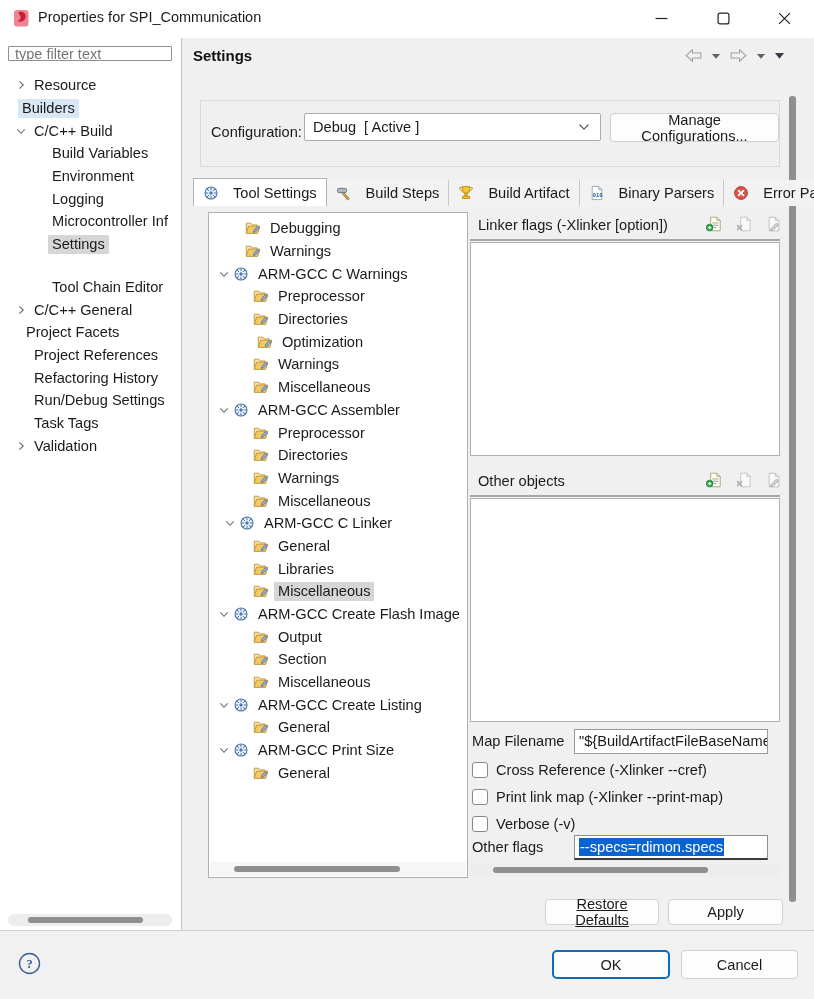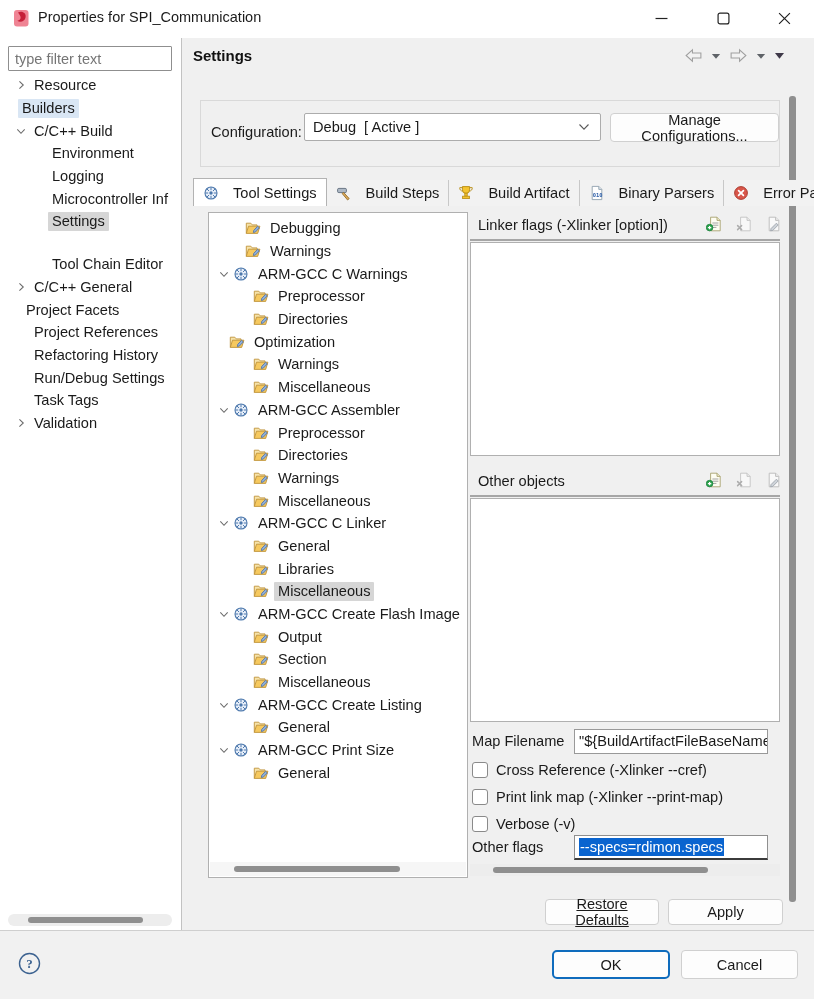--- a/index.html
+++ b/index.html
@@ -8,21 +8,21 @@
     box-shadow:inset 0 0 0 1px #a0a0a0, inset 0 -3px 0 #575757;}
   
   .titlebar{position:absolute;left:0;top:0;width:814px;height:38px;background:#fff;}
   .app-icon{position:absolute;left:13px;top:9px;width:18px;height:19px;}
   .win-title{position:absolute;left:38px;top:9px;font-size:14.5px;color:#1b1b1b;white-space:pre;}
   .win-btn{position:absolute;top:2px;width:42px;height:32px;display:flex;align-items:center;justify-content:center;}
   .win-btn svg{width:13px;height:13px;}
   .btn-min{left:640px;}.btn-max{left:702px;}.btn-close{left:763px;}
   
   .sidebar{position:absolute;left:0;top:38px;width:182px;height:892px;background:#fff;border-right:1px solid #c2c2c2;}
-  .filter{position:absolute;left:8px;top:8px;width:164px;height:25px;border:1px solid #8f8f8f;background:#fff;
+  .filter{position:absolute;left:8px;top:8px;width:164px;height:15px;border:1px solid #8f8f8f;background:#fff;
     font-family:inherit;font-size:14.5px;padding:0 6px;color:#1b1b1b;border-radius:1px;}
   .filter::placeholder{color:#757575;}
   .side-tree{position:absolute;left:0;top:36px;width:182px;}
   .trow{display:flex;align-items:center;height:22.7px;font-size:14.6px;color:#1a1a1a;white-space:nowrap;overflow:hidden;}
   .trow .chev{width:18px;height:16px;flex:0 0 18px;display:flex;align-items:center;justify-content:center;}
   .trow .chev svg{width:14px;height:14px;}
   .trow .icon{width:17px;height:16px;flex:0 0 17px;margin-right:4px;display:flex;align-items:center;}
   .trow .icon svg{width:16px;height:16px;}
   .trow .lbl{padding:1.5px 4px;border-radius:1px;}
   .sel-gray{background:#d6d6d6;}
@@ -129,20 +129,23 @@
         </div>
         <div class="trow" style="padding-left: 12px;">
           <span class="chev">
             <svg viewBox="0 0 16 16">
               <path d="M3.8 6.2 L8 10.6 L12.2 6.2" fill="none" stroke="#6b6b6b" stroke-width="1.2"></path>
             </svg>
           </span>
           <span class="lbl">C/C++ Build</span>
         </div>
         <div class="trow" style="padding-left: 48px;">
+          <span class="lbl">Build Variables</span>
+        </div>
+        <div class="trow" style="padding-left: 48px;">
           <span class="lbl">Environment</span>
         </div>
         <div class="trow" style="padding-left: 48px;">
           <span class="lbl">Logging</span>
         </div>
         <div class="trow" style="padding-left: 48px;">
           <span class="lbl">Microcontroller Inf</span>
         </div>
         <div class="trow" style="padding-left: 48px;">
           <span class="lbl sel-gray">Settings</span>
@@ -356,21 +359,21 @@
           <div class="trow" style="padding-left: 44px;">
             <span class="icon">
               <svg viewBox="0 0 16 16">
                 <path d="M1.3 13.4 V3.2 H5.8 L7.3 4.9 H12 V6.2" fill="#f7e3a9" stroke="#c0933b" stroke-width="0.9"></path>
                 <path d="M1.3 13.4 L3.5 6.2 H14.9 L12.7 13.4 Z" fill="#f6c95f" stroke="#c0933b" stroke-width="0.9"></path>
                 <path d="M8.7 10.4 L12.6 6.3 L14.3 7.9 L10.4 12 L8.4 12.5 Z" fill="#8fb0d9" stroke="#4a6da8" stroke-width="0.8"></path>
               </svg>
             </span>
             <span class="lbl">Directories</span>
           </div>
-          <div class="trow" style="padding-left: 20px;">
+          <div class="trow" style="padding-left: 48px;">
             <span class="icon">
               <svg viewBox="0 0 16 16">
                 <path d="M1.3 13.4 V3.2 H5.8 L7.3 4.9 H12 V6.2" fill="#f7e3a9" stroke="#c0933b" stroke-width="0.9"></path>
                 <path d="M1.3 13.4 L3.5 6.2 H14.9 L12.7 13.4 Z" fill="#f6c95f" stroke="#c0933b" stroke-width="0.9"></path>
                 <path d="M8.7 10.4 L12.6 6.3 L14.3 7.9 L10.4 12 L8.4 12.5 Z" fill="#8fb0d9" stroke="#4a6da8" stroke-width="0.8"></path>
               </svg>
             </span>
             <span class="lbl">Optimization</span>
           </div>
           <div class="trow" style="padding-left: 44px;">
@@ -450,21 +453,21 @@
           <div class="trow" style="padding-left: 44px;">
             <span class="icon">
               <svg viewBox="0 0 16 16">
                 <path d="M1.3 13.4 V3.2 H5.8 L7.3 4.9 H12 V6.2" fill="#f7e3a9" stroke="#c0933b" stroke-width="0.9"></path>
                 <path d="M1.3 13.4 L3.5 6.2 H14.9 L12.7 13.4 Z" fill="#f6c95f" stroke="#c0933b" stroke-width="0.9"></path>
                 <path d="M8.7 10.4 L12.6 6.3 L14.3 7.9 L10.4 12 L8.4 12.5 Z" fill="#8fb0d9" stroke="#4a6da8" stroke-width="0.8"></path>
               </svg>
             </span>
             <span class="lbl">Miscellaneous</span>
           </div>
-          <div class="trow" style="padding-left: 6px; text-align: right;">
+          <div class="trow" style="padding-left: 12px; text-align: right;">
             <span class="chev">
               <svg viewBox="0 0 16 16">
                 <path d="M3.8 6.2 L8 10.6 L12.2 6.2" fill="none" stroke="#6b6b6b" stroke-width="1.2"></path>
               </svg>
             </span>
             <span class="icon">
               <svg viewBox="0 0 16 16">
                 <circle cx="8" cy="8" r="6" fill="#e9f0fa" stroke="#4e79ad" stroke-width="1.1"></circle>
                 <g stroke="#4e79ad" stroke-width="1">
                   <line x1="8" y1="2.2" x2="8" y2="5.2"></line>

